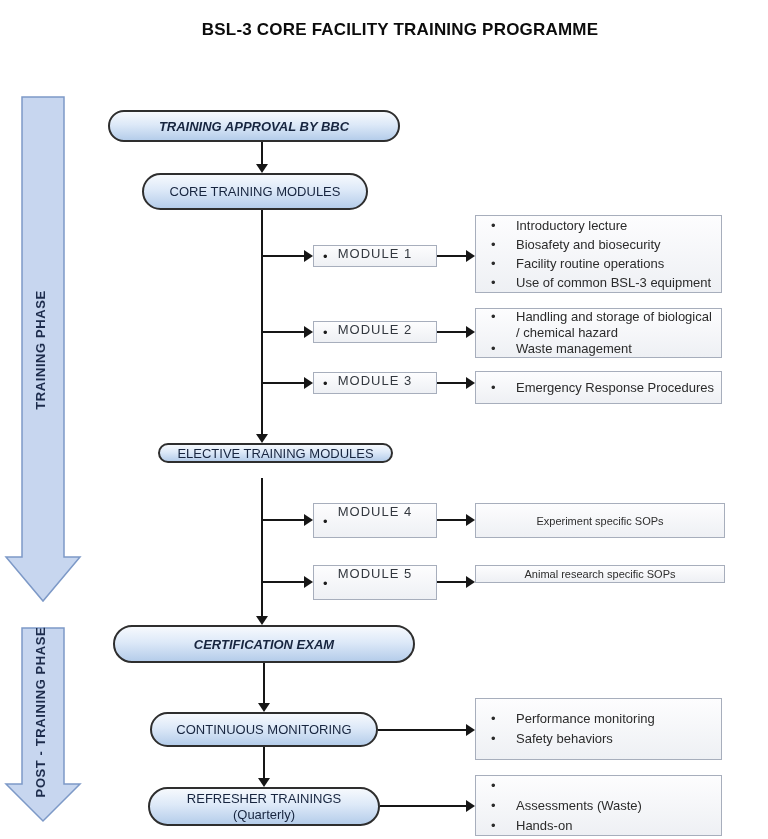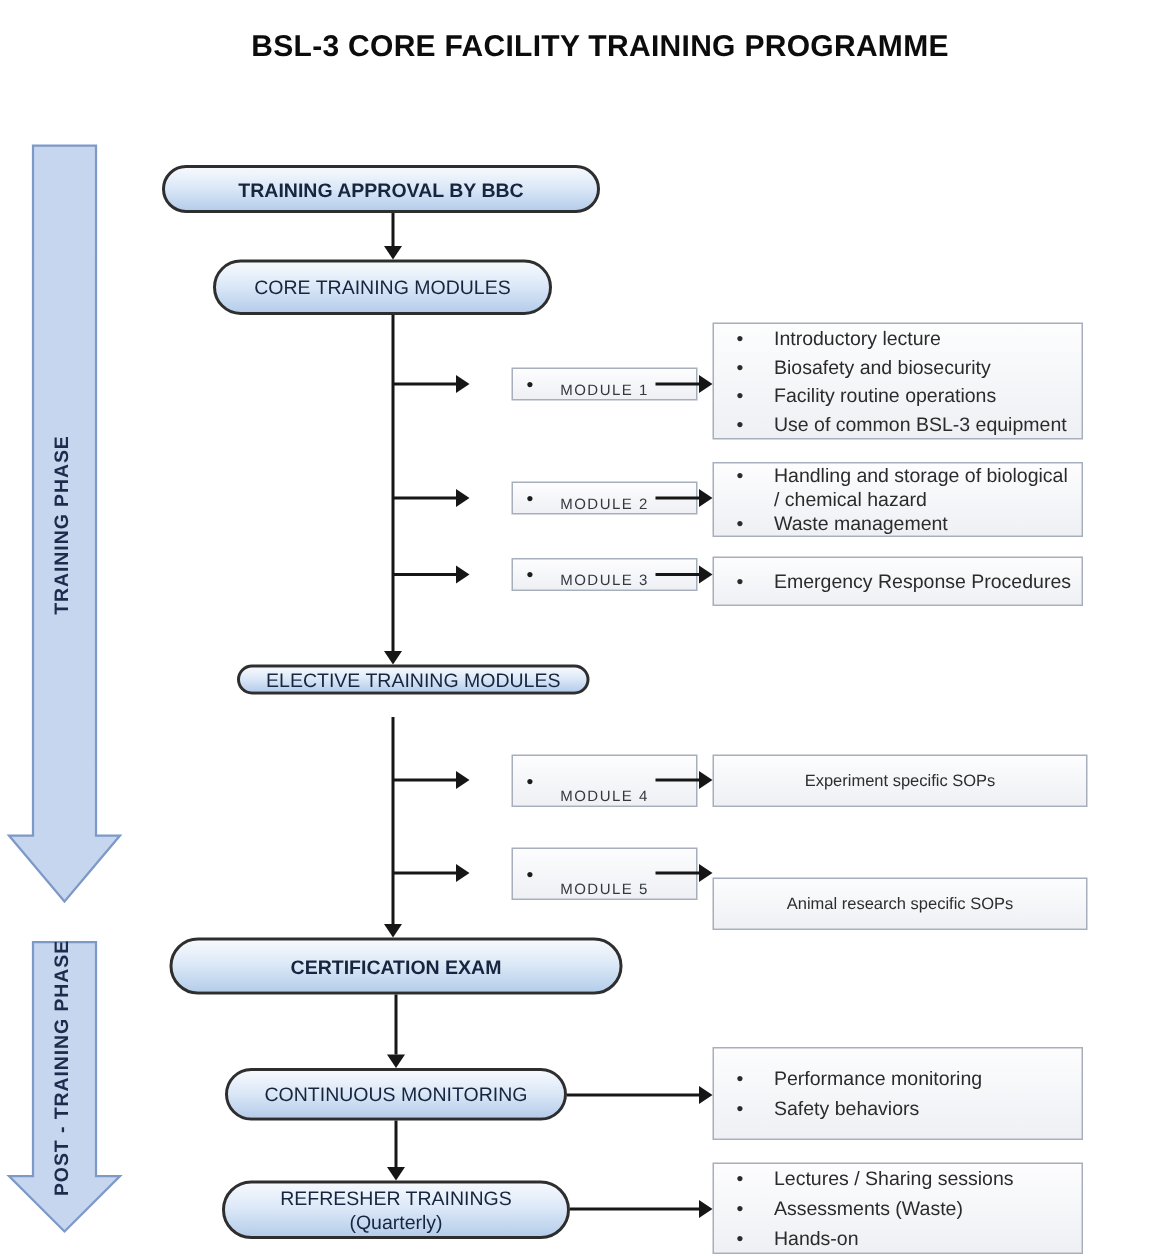--- a/index.html
+++ b/index.html
@@ -2,39 +2,39 @@
 <html><head>
 <meta charset="utf-8">
 <style>
   html,body{margin:0;padding:0;background:#ffffff;}
   #canvas{
     position:relative;width:768px;height:839px;background:#ffffff;overflow:hidden;
     font-family:"Liberation Sans","DejaVu Sans",sans-serif;color:#1c1c1c;
   }
   .title{
     position:absolute;left:32px;top:20px;width:736px;text-align:center;
-    font-size:20px;font-weight:700;color:#0c0c0c;letter-spacing:0.2px;
+    font-size:17px;font-weight:700;color:#0c0c0c;letter-spacing:0.2px;
   }
   
   .stadium{
     position:absolute;box-sizing:border-box;
     border:2px solid #2e2e2e;border-radius:20px;
     background:linear-gradient(180deg,#f6f9fd 0%,#dde9f8 45%,#b5cdea 100%);
     display:flex;flex-direction:column;align-items:center;justify-content:center;
     font-size:13px;color:#17253f;text-align:center;line-height:15px;
   }
-  .stadium.bold{font-weight:700;}
+  .stadium.bold{font-weight:700;font-style:italic;}
   
   .plainbox{
     position:absolute;box-sizing:border-box;
     border:1px solid #a7aebc;
     background:linear-gradient(180deg,#fdfdfe 0%,#eef0f4 100%);
   }
-  .modulebox{display:flex;align-items:flex-end;justify-content:center;
-    font-size:10px;letter-spacing:1px;color:#33383f;margin-left:28px;}
+  .modulebox{display:flex;align-items:flex-start;justify-content:center;
+    font-size:13px;letter-spacing:1px;color:#33383f;}
   .modulebox .mdot{position:absolute;left:9px;top:50%;transform:translateY(-50%);
     font-size:13px;color:#1c1c1c;}
   .mdot::before{content:"\2022";}
   .detailbox{display:flex;flex-direction:column;justify-content:center;padding:3px 4px;}
   .detailbox.centered{align-items:center;justify-content:center;
     font-size:11px;color:#2e2e2e;text-align:center;}
   .bullet-item{display:flex;align-items:flex-start;font-size:13px;color:#2b2b2b;}
   .lh19 .bullet-item{line-height:19px;}
   .lh16 .bullet-item{line-height:16px;}
   .lh20 .bullet-item{line-height:20px;}
@@ -156,39 +156,38 @@
   <div class="plainbox detailbox lh19" style="left:475px;top:371px;width:247px;height:33px;">
     <div class="bullet-item">
       <span class="dot"></span>
       <span class="btxt">Emergency Response Procedures</span>
     </div>
   </div>
 
   <div class="plainbox detailbox centered" style="left:475px;top:503px;width:250px;height:35px;">
     <span>Experiment specific SOPs</span>
   </div>
-  <div class="plainbox detailbox centered" style="left:475px;top:565px;width:250px;height:35px;margin-top:20px;">
+  <div class="plainbox detailbox centered" style="left:475px;top:565px;width:250px;height:18px;">
     <span>Animal research specific SOPs</span>
   </div>
 
   <div class="plainbox detailbox lh20" style="left:475px;top:698px;width:247px;height:62px;">
     <div class="bullet-item">
       <span class="dot"></span>
       <span class="btxt">Performance monitoring</span>
     </div>
     <div class="bullet-item">
       <span class="dot"></span>
       <span class="btxt">Safety behaviors</span>
     </div>
   </div>
 
   <div class="plainbox detailbox lh20" style="left:475px;top:775px;width:247px;height:61px;">
     <div class="bullet-item">
       <span class="dot"></span>
-      <span class="btxt">Lectures / Sharing sessions</span>
     </div>
     <div class="bullet-item">
       <span class="dot"></span>
       <span class="btxt">Assessments (Waste)</span>
     </div>
     <div class="bullet-item">
       <span class="dot"></span>
       <span class="btxt">Hands-on</span>
     </div>
   </div>

